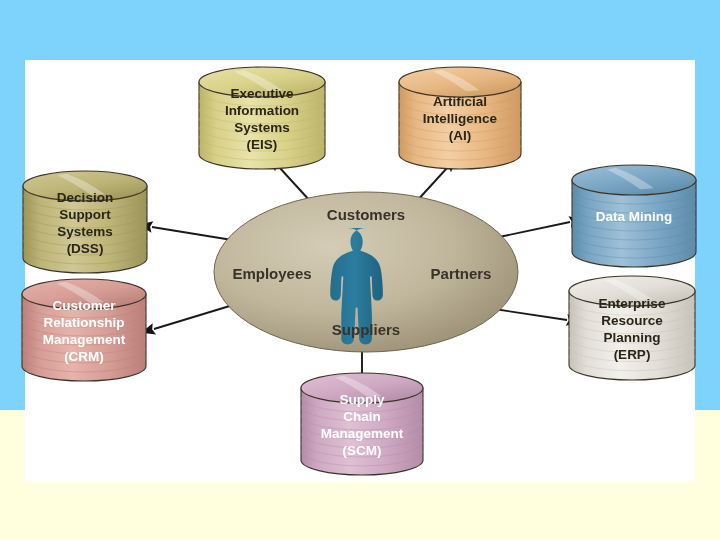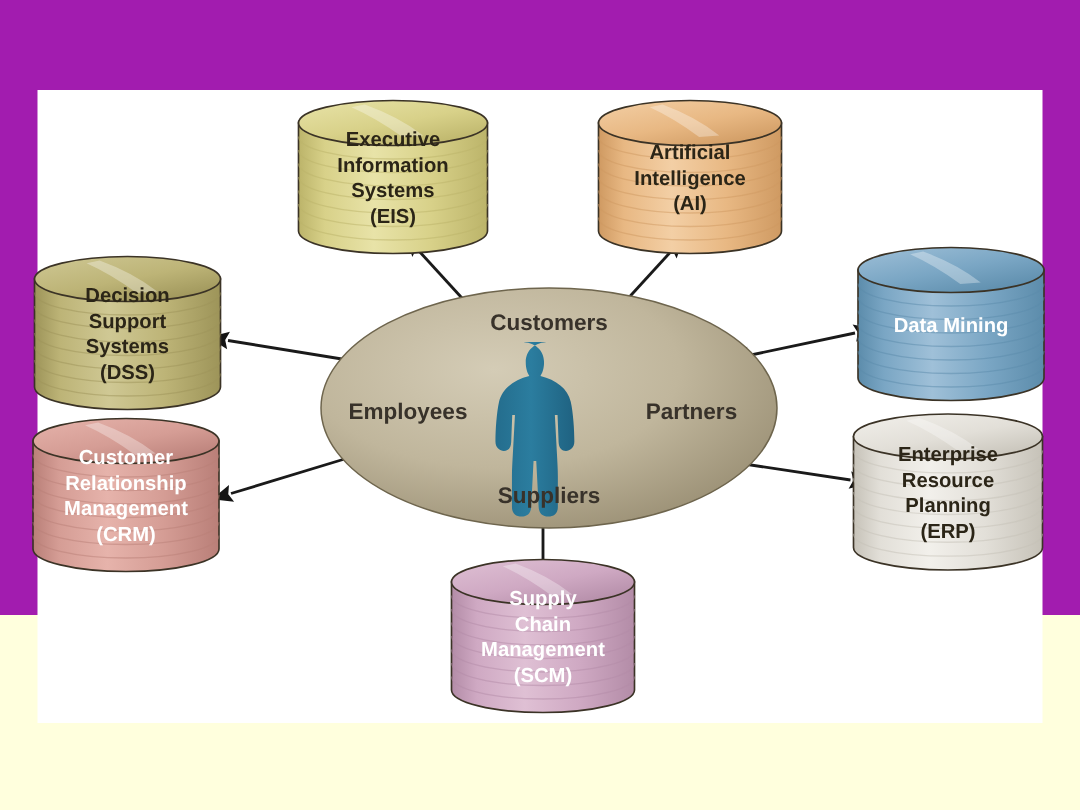--- a/index.html
+++ b/index.html
@@ -10,21 +10,21 @@
     overflow: hidden;
   }
   body {
     background: #FFFFDD;
     font-family: "Liberation Sans", sans-serif;
   }
   #slide-root {
     position: relative;
     width: 720px;
     height: 410px;
-    background: #a21caf;
+    background: #7dd3fc;
   }
   #content-panel {
     position: absolute;
     left: 25px;
     top: 60px;
     width: 670px;
     height: 422px;
     background: #FFFFFF;
   }
   #diagram-svg {

